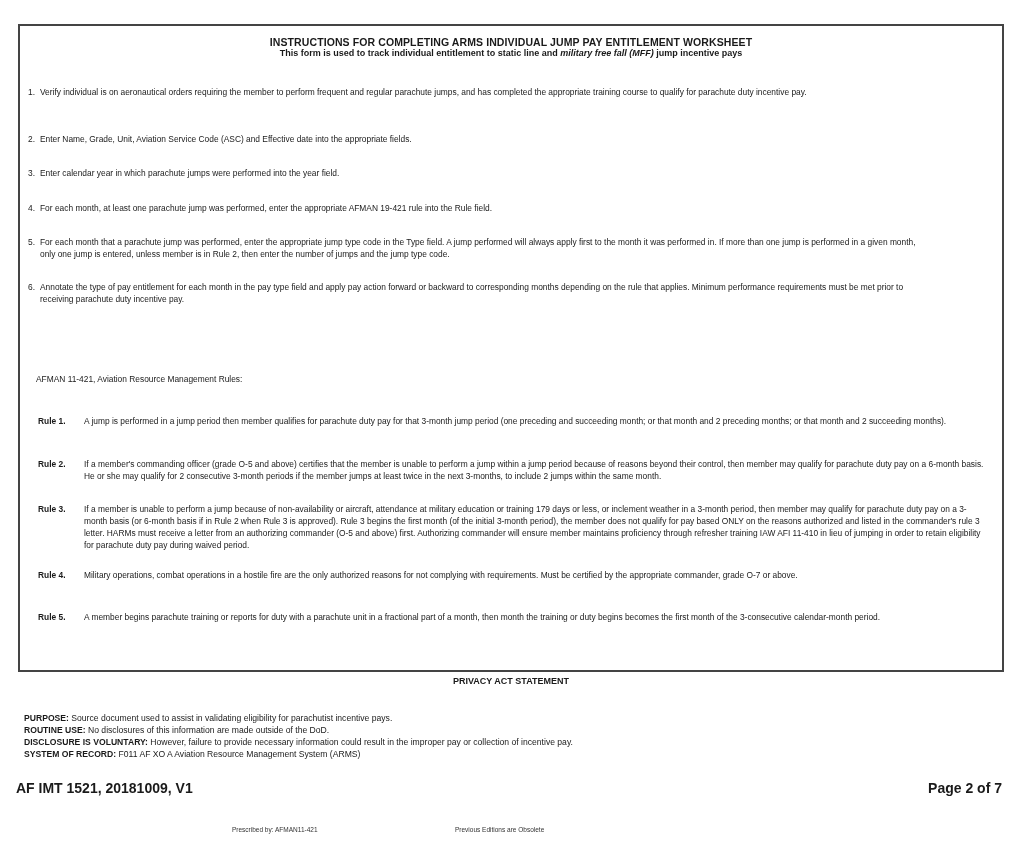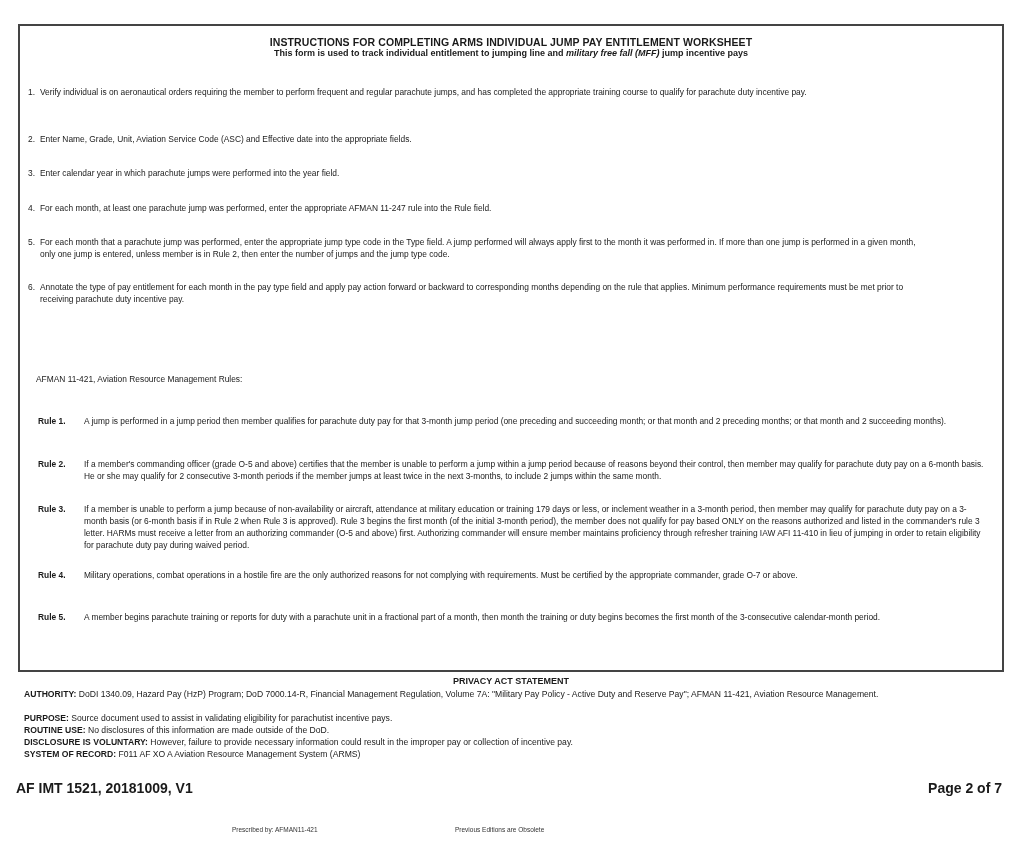--- a/index.html
+++ b/index.html
@@ -26,37 +26,37 @@
   .privacy b { font-weight:bold; }
   .footer { position:absolute; top:780px; font-size:14px; }
   .footer.small { font-size:6.5px; top:826px; color:#333; }
   .footer.bold { font-weight:bold; }
 </style>
 </head>
 <body>
 
 <div class="frame">
   <div class="title">INSTRUCTIONS FOR COMPLETING ARMS INDIVIDUAL JUMP PAY ENTITLEMENT WORKSHEET</div>
-  <div class="subtitle"><span>This form is used to track individual entitlement to jumping line and </span><i>military free fall (MFF)</i><span> jump incentive pays</span></div>
+  <div class="subtitle"><span>This form is used to track individual entitlement to static line and </span><i>military free fall (MFF)</i><span> jump incentive pays</span></div>
 
   <div class="step" style="top:60px;">
     <span class="num">1.</span>
     <span class="txt">Verify individual is on aeronautical orders requiring the member to perform frequent and regular parachute jumps, and has completed the appropriate training course to qualify for parachute duty incentive pay.</span>
   </div>
   <div class="step" style="top:107px;">
     <span class="num">2.</span>
     <span class="txt">Enter Name, Grade, Unit, Aviation Service Code (ASC) and Effective date into the appropriate fields.</span>
   </div>
   <div class="step" style="top:141px;">
     <span class="num">3.</span>
     <span class="txt">Enter calendar year in which parachute jumps were performed into the year field.</span>
   </div>
   <div class="step" style="top:176px;">
     <span class="num">4.</span>
-    <span class="txt">For each month, at least one parachute jump was performed, enter the appropriate AFMAN 11-247 rule into the Rule field.</span>
+    <span class="txt">For each month, at least one parachute jump was performed, enter the appropriate AFMAN 19-421 rule into the Rule field.</span>
   </div>
   <div class="step" style="top:210px; right:70px;">
     <span class="num">5.</span>
     <span class="txt">For each month that a parachute jump was performed, enter the appropriate jump type code in the Type field. A jump performed will always apply first to the month it was performed in. If more than one jump is performed in a given month, only one jump is entered, unless member is in Rule 2, then enter the number of jumps and the jump type code.</span>
   </div>
   <div class="step" style="top:255px; right:70px;">
     <span class="num">6.</span>
     <span class="txt">Annotate the type of pay entitlement for each month in the pay type field and apply pay action forward or backward to corresponding months depending on the rule that applies. Minimum performance requirements must be met prior to receiving parachute duty incentive pay.</span>
   </div>
 
@@ -77,21 +77,20 @@
   <div class="rule" style="top:543px;">
     <span class="rlabel">Rule 4.</span>
     <span class="rtxt">Military operations, combat operations in a hostile fire are the only authorized reasons for not complying with requirements. Must be certified by the appropriate commander, grade O-7 or above.</span>
   </div>
   <div class="rule" style="top:585px;">
     <span class="rlabel">Rule 5.</span>
     <span class="rtxt">A member begins parachute training or reports for duty with a parachute unit in a fractional part of a month, then month the training or duty begins becomes the first month of the 3-consecutive calendar-month period.</span>
   </div>
 
   <div class="privacy-title">PRIVACY ACT STATEMENT</div>
-  <div class="privacy" style="top:662px;"><b>AUTHORITY:</b><span> DoDI 1340.09, Hazard Pay (HzP) Program; DoD 7000.14-R, Financial Management Regulation, Volume 7A: "Military Pay Policy - Active Duty and Reserve Pay"; AFMAN 11-421, Aviation Resource Management.</span></div>
   <div class="privacy" style="top:686px;"><b>PURPOSE:</b><span> Source document used to assist in validating eligibility for parachutist incentive pays.</span></div>
   <div class="privacy" style="top:698px;"><b>ROUTINE USE:</b><span> No disclosures of this information are made outside of the DoD.</span></div>
   <div class="privacy" style="top:710px;"><b>DISCLOSURE IS VOLUNTARY:</b><span> However, failure to provide necessary information could result in the improper pay or collection of incentive pay.</span></div>
   <div class="privacy" style="top:722px;"><b>SYSTEM OF RECORD:</b><span> F011 AF XO A Aviation Resource Management System (ARMS)</span></div>
 </div>
 
 <div class="footer bold" style="left:16px;">AF IMT 1521, 20181009, V1</div>
 <div class="footer small" style="left:232px;">Prescribed by: AFMAN11-421</div>
 <div class="footer small" style="left:455px;">Previous Editions are Obsolete</div>
 <div class="footer bold" style="right:22px;">Page 2 of 7</div>

